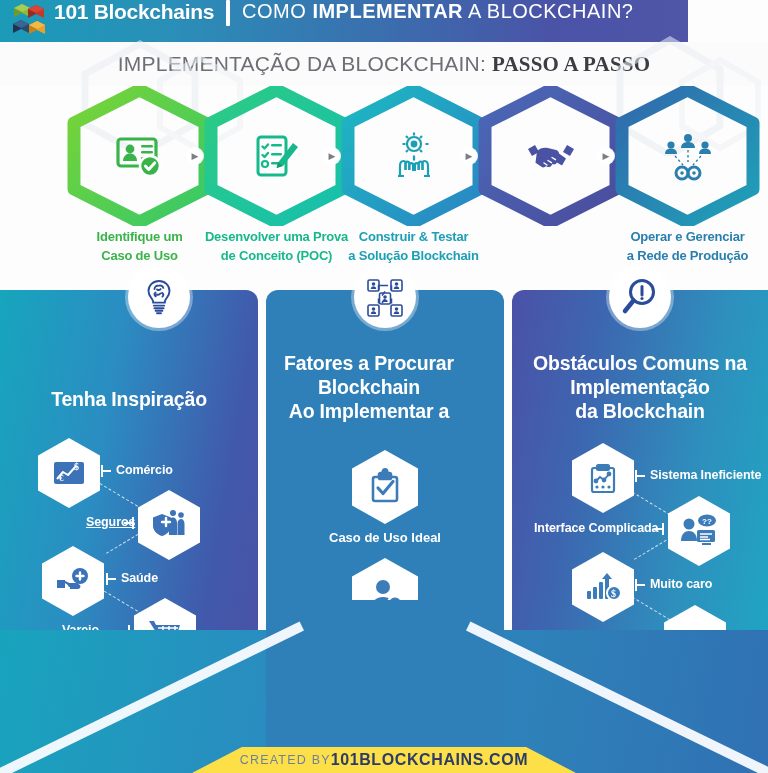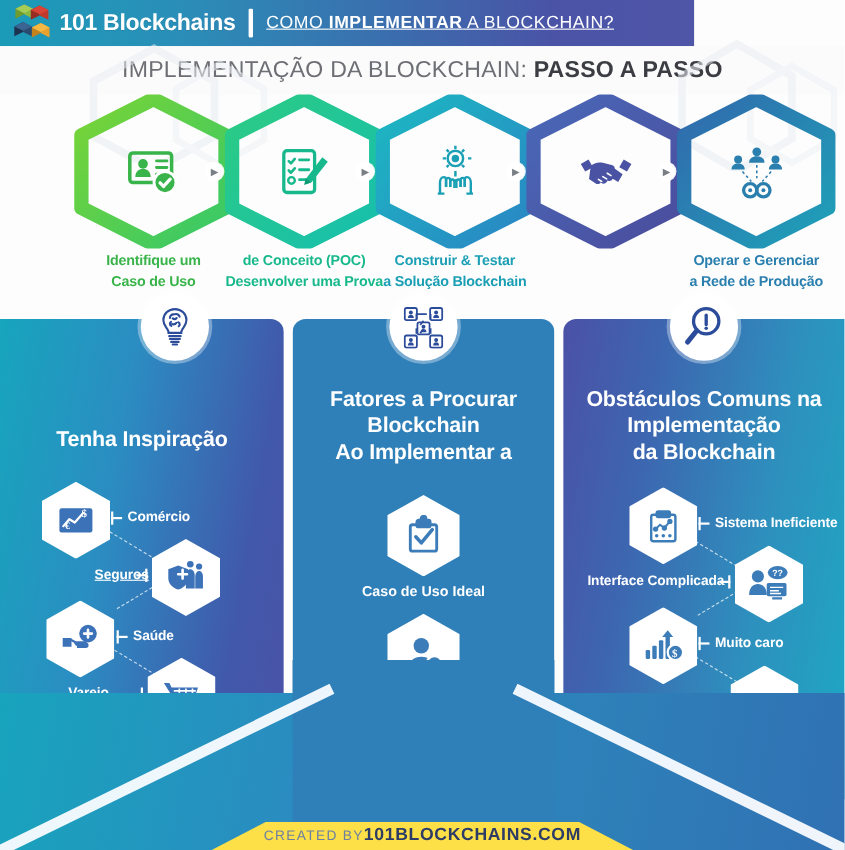--- a/index.html
+++ b/index.html
@@ -5,41 +5,41 @@
   html,body{margin:0;padding:0;}
   body{
     width:768px;height:773px;overflow:hidden;
     font-family:"Liberation Sans", sans-serif;
     background:#ffffff;
   }
   #page{position:relative;width:768px;height:773px;overflow:hidden;background:#fdfdfd;}
 
   
   .header{
-    position:absolute;left:0;top:0;width:631px;height:42px;
+    position:absolute;left:0;top:0;width:688px;height:42px;
     background:linear-gradient(90deg,#1b9bb8 0%,#2a8fb8 25%,#3a6fae 55%,#4a53a6 80%,#4f56a8 100%);
-    display:flex;align-items:center;
+    display:flex;
   }
   .logo-wrap{width:44px;height:42px;position:relative;margin-left:8px;flex:0 0 auto;}
   .brand{
     color:#ffffff;font-weight:bold;font-size:21px;letter-spacing:-0.3px;
     margin-left:2px;text-shadow:0 1px 0 rgba(0,0,0,.08);
   }
   .divider-bar{width:4px;height:26px;background:#fff;margin:0 12px;border-radius:1px;flex:0 0 auto;}
-  .head-title{color:#fff;font-size:16px;letter-spacing:0.5px;white-space:nowrap;font-weight:300;text-decoration:underline;}
+  .head-title{color:#fff;font-size:20px;letter-spacing:0.5px;white-space:nowrap;font-weight:300;}
   .head-title b{font-weight:bold;}
 
   
   .subband{
     position:absolute;left:0;top:42px;width:768px;height:44px;
     display:flex;align-items:center;justify-content:center;
     background:#fbfbfc;
   }
   .subtitle{font-size:21px;color:#6d6f74;letter-spacing:0.2px;font-weight:300;white-space:nowrap;}
-  .subtitle b{color:#3b3d42;font-weight:bold;}
+  .subtitle b{color:#3b3d42;font-weight:bold;font-family:Liberation Serif, serif;}
 
   
   .wm{position:absolute;opacity:.55;pointer-events:none;}
 
   
   .steps{position:absolute;left:0;top:86px;width:768px;height:190px;}
   .step{position:absolute;top:0;width:147px;height:140px;}
   .hexo{
     position:absolute;left:0;top:0;width:147px;height:140px;
   }
@@ -230,22 +230,22 @@
           <path d="M12.5 26 l2 2 l3.5-4" fill="none" stroke="#17b98c" stroke-width="2.4" stroke-linecap="round" stroke-linejoin="round"></path>
           <circle cx="15" cy="35" r="3" fill="none" stroke="#17b98c" stroke-width="2.2"></circle>
           <rect x="21" y="15" width="11" height="2.6" rx="1.3" fill="#17b98c"></rect>
           <rect x="21" y="24" width="11" height="2.6" rx="1.3" fill="#17b98c"></rect>
           <rect x="21" y="33" width="11" height="2.6" rx="1.3" fill="#17b98c"></rect>
           <path d="M43 14 l5 4 l-15 19 l-6 2 l1.5-6 z" fill="#17b98c"></path>
           <path d="M28 33 l-1.5 6 l6-2" fill="#0f9a74"></path>
         </svg>
       </div>
       <div class="step-label" style="color:#17b98c;">
+        <div>Desenvolver uma Prova</div>
         <div>de Conceito (POC)</div>
-        <div>Desenvolver uma Prova</div>
       </div>
     </div>
     <div class="chev" style="left:324px;">▶</div>
 
     <div class="step" style="left:340px;">
       <div class="hexo">
         <svg width="147" height="140" viewBox="0 0 147 140">
           <defs>
               <linearGradient id="g3" x1="0" y1="0" x2="1" y2="1">
             <stop offset="0%" stop-color="#1cb8c2"></stop>
@@ -457,21 +457,21 @@
         </g>
         <g transform="translate(23,25)">
           <rect x="3" y="3" width="11" height="11" rx="1.6" fill="none" stroke="#2b4c9b" stroke-width="1.6"></rect>
           <circle cx="8.5" cy="7" r="1.8"></circle>
             <path d="M5.8 12 c0-1.8 1.2-2.8 2.7-2.8 s2.7 1 2.7 2.8 z"></path>
         </g>
         <path d="M14 8.5 h9 M20 14.5 l-3 4 M20 22 l-3 4 M14 8.5 h-1 M26.5 8.5 v5 M13.5 8.5 v5 M13.5 26.5 v-5 M26.5 26.5 v-5" stroke="#2b4c9b" stroke-width="1.5" fill="none"></path>
       </g>
     </svg>
   </div>
-  <div class="panel-title" style="left:266px;top:352px;width:238px;">
+  <div class="panel-title" style="left:250px;top:352px;width:238px;">
     <div>Fatores a Procurar</div>
     <div>Blockchain</div>
     <div>Ao Implementar a</div>
   </div>
 
   <div class="mid-hex" style="left:385px;top:450px;">
     <div class="hshape">
       <svg width="38" height="38" viewBox="0 0 38 38">
         <g fill="none" stroke="#3c7cb8" stroke-width="2.6">
           <rect x="7" y="9" width="24" height="24" rx="2"></rect>

